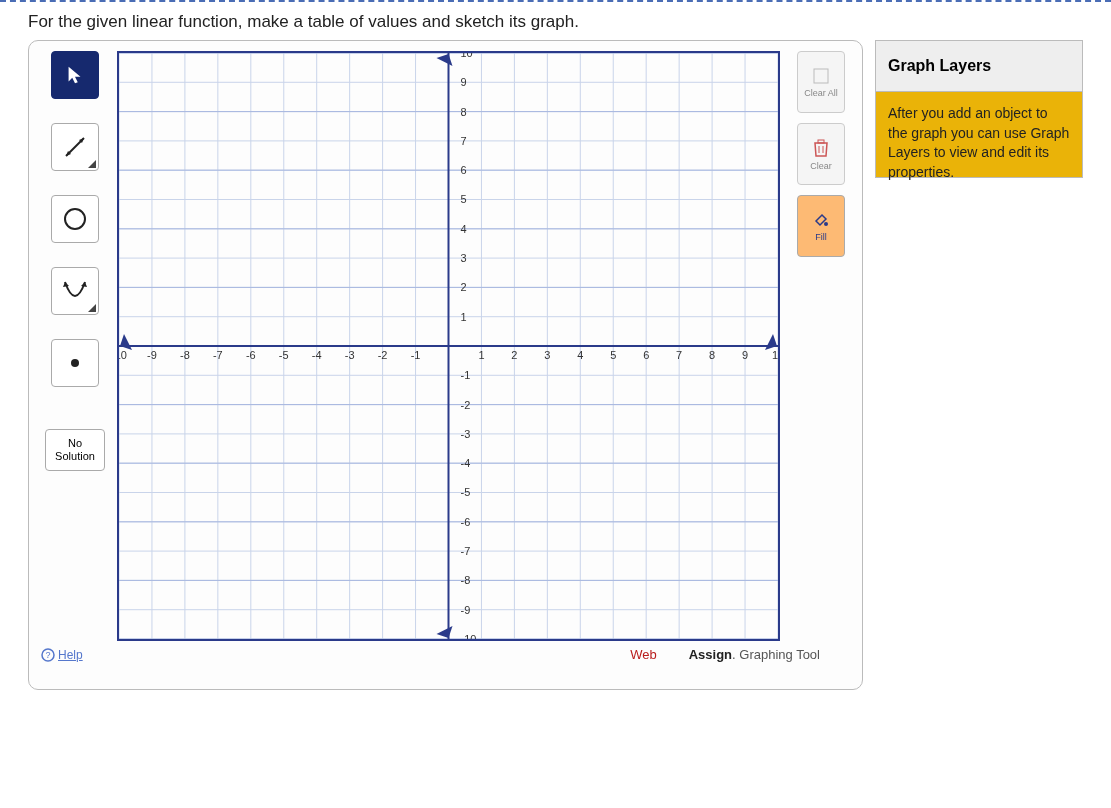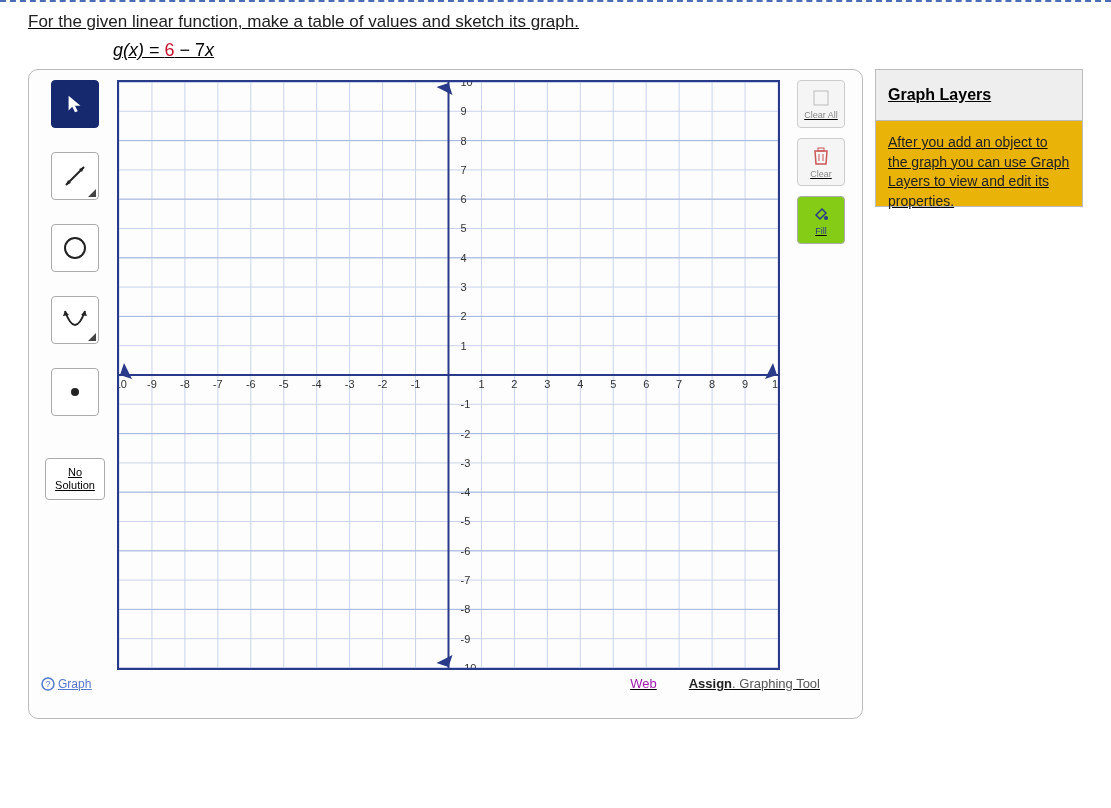--- a/index.html
+++ b/index.html
@@ -11,21 +11,20 @@
   }
   .dashed-top {
     border-top: 2px dashed #4a6db5;
     width: 100%;
     height: 2px;
   }
   .question-area {
     padding: 10px 10px 0 28px;
     overflow: hidden;
     width: 1111px;
-    text-decoration: underline;
   }
   .prompt {
     font-size: 17px;
     color: #222;
     margin-bottom: 8px;
   }
   .function {
     font-size: 18px;
     margin-left: 85px;
     margin-bottom: 8px;
@@ -113,51 +112,51 @@
   .right-tools {
     width: 58px;
     display: flex;
     flex-direction: column;
     gap: 10px;
     margin-left: 12px;
     align-items: center;
   }
   .right-btn {
     width: 48px;
-    height: 48px;
+    height: 62px;
     border: 1px solid #ccc;
     border-radius: 4px;
     background: #f5f5f5;
     display: flex;
     flex-direction: column;
     align-items: center;
     justify-content: center;
     font-size: 9px;
     color: #888;
     gap: 3px;
     cursor: pointer;
   }
-  .right-btn.active { color: #2a3a8a; background:#84cc16; border-color:#aaa; }
+  .right-btn.active { color: #2a3a8a; background:#fdba74; border-color:#aaa; }
   .footer {
     display: flex;
     justify-content: space-between;
     align-items: flex-end;
     margin-top: 6px;
     font-size: 12px;
   }
   .help-link {
     color: #5577cc;
     text-decoration: underline;
     cursor: pointer;
     display: flex;
     align-items: center;
     gap: 3px;
   }
   .brand { color: #555; font-size: 13px; margin-right: 30px; }
-  .brand .web { color: #a21caf; }
+  .brand .web { color: #b91c1c; }
   .brand .assign { font-weight: bold; color: #222; margin-left: 32px; }
   .side-panel {
     margin-left: 12px;
     width: 208px;
   }
   .panel-header {
     background: #eee;
     border: 1px solid #bbb;
     padding: 14px 12px;
     font-size: 16px;
@@ -179,23 +178,20 @@
 </style>
 </head>
 <body>
 
 <div class="dashed-top"></div>
 
 <div class="question-area">
 
   <div class="prompt">For the given linear function, make a table of values and sketch its graph.</div>
 
-  <div class="function">
-    <span class="g">g(x)</span><span class="eq"> = </span><span class="six">6</span><span class="rest"> − 7</span><span class="xvar">x</span>
-  </div>
 
   <div class="graph-widget">
 
     <div class="graph-frame">
       <div class="graph-body">
 
         <div class="toolbar">
           <div class="tool-btn selected">
             <svg width="22" height="22" viewBox="0 0 24 24">
                 <path d="M5 3 L5 19 L9 15 L12 21 L15 20 L12 14 L18 14 Z" fill="#fff"></path>
@@ -363,21 +359,21 @@
         </div>
 
       </div>
 
       <div class="footer">
         <span class="help-link">
           <svg width="14" height="14" viewBox="0 0 14 14">
               <circle cx="7" cy="7" r="6" fill="none" stroke="#5577cc" stroke-width="1.5"></circle>
               <text x="7" y="10" text-anchor="middle" font-size="9" fill="#5577cc">?</text>
             </svg>
-          <span>Graph</span>
+          <span>Help</span>
         </span>
         <span class="brand">
           <span class="web">Web</span><span class="assign">Assign</span><span>. Graphing Tool</span>
         </span>
       </div>
     </div>
 
     <div class="side-panel">
       <div class="panel-header">Graph Layers</div>
       <div class="panel-body">After you add an object to the graph you can use Graph Layers to view and edit its properties.</div>

